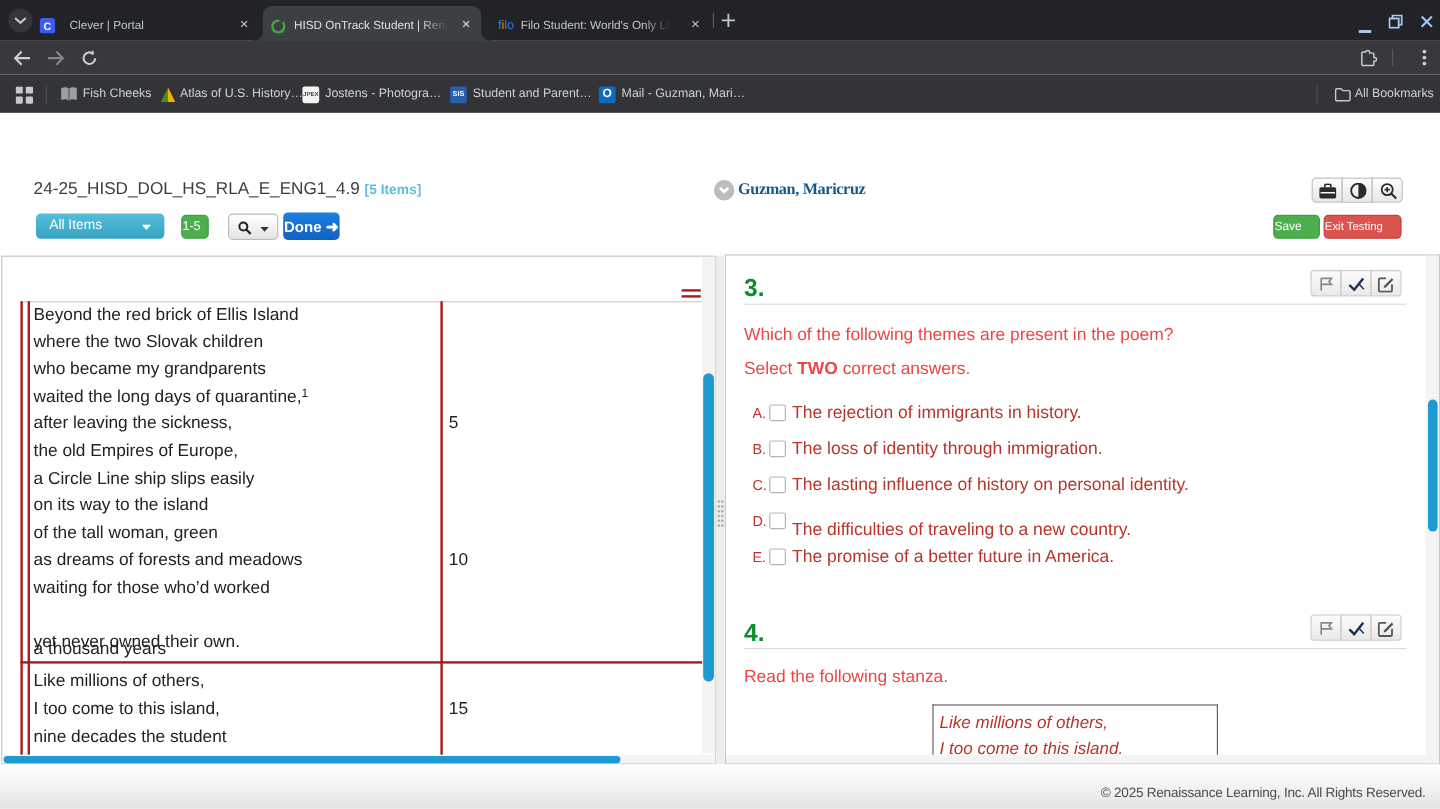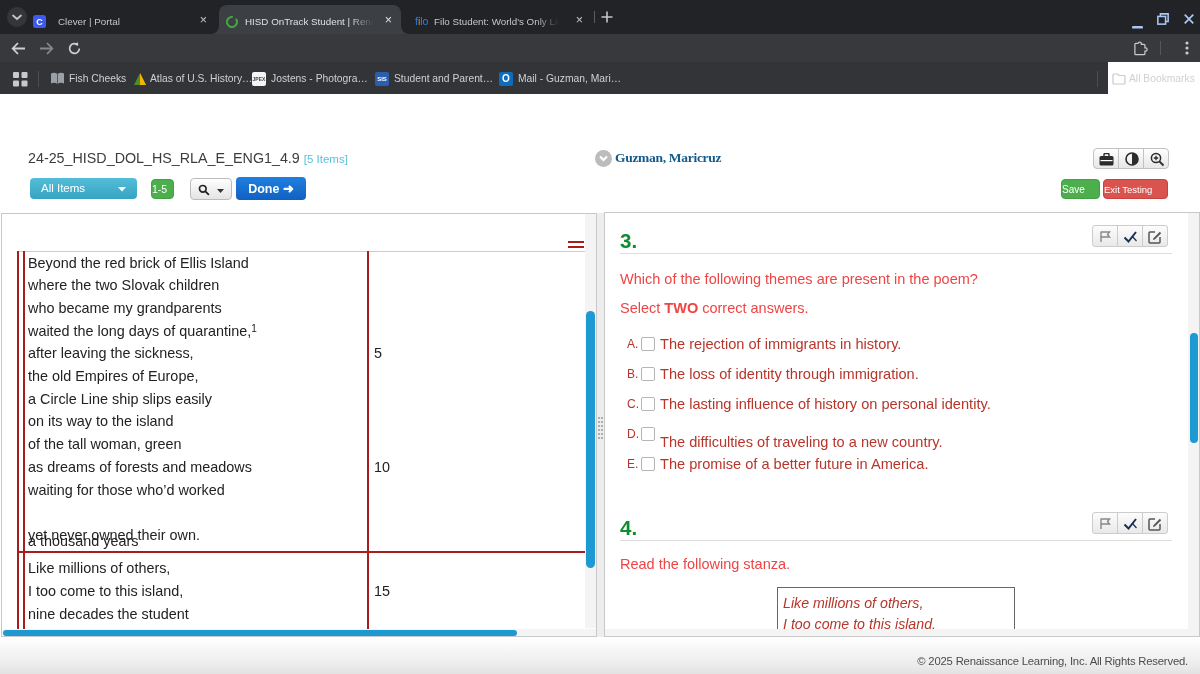--- a/index.html
+++ b/index.html
@@ -1,21 +1,21 @@
 <!DOCTYPE html>
 <html><head>
 <meta charset="utf-8">
 <style>
 * { margin:0; padding:0; box-sizing:border-box; }
 html,body { width:1200px; height:674px; overflow:hidden; font-family:"Liberation Sans", sans-serif; background:#fff; }
 .abs { position:absolute; }
 
 #tabbar { position:absolute; left:0; top:0; width:1200px; height:34px; background:#222327; }
 #toolbar { position:absolute; left:0; top:34px; width:1200px; height:28px; background:#38393d; }
-#bookbar { position:absolute; left:0; top:62px; width:1108px; height:34px; background:#333438; border-bottom:2px solid #18191b; }
+#bookbar { position:absolute; left:0; top:62px; width:1200px; height:34px; background:#333438; border-bottom:2px solid #18191b; }
 .tab { position:absolute; top:5px; height:29px; border-radius:8px 8px 0 0; }
 .tab .title { position:absolute; top:11px; font-size:9.8px; color:#c3c6c9; white-space:nowrap; overflow:hidden; }
 .tab .close { position:absolute; top:9px; width:13px; height:13px; color:#c3c6c9; font-size:12.5px; line-height:12px; text-align:center; }
 #tab1 { left:27px; width:190px; background:transparent; }
 #tab2 { left:219px; width:182px; background:#3c3f43; }
 #tab3 { left:403px; width:189px; background:transparent; }
 .fade { -webkit-mask-image:linear-gradient(90deg,#000 80%,transparent 98%); mask-image:linear-gradient(90deg,#000 80%,transparent 98%); }
 #tabchev { position:absolute; left:7px; top:7px; width:20px; height:20px; border-radius:50%; background:#35363a; color:#c7c9cc; text-align:center; }
 #newtab { position:absolute; left:600px; top:10px; width:14px; height:14px; }
 .winctl { position:absolute; top:0; height:34px; color:#a9c6f5; }
@@ -24,28 +24,28 @@
 #omnibox { position:absolute; left:95px; top:3px; width:1022px; height:23px; border-radius:12px; background:#27282c; }
 #omnibox .sitecirc { position:absolute; left:2px; top:1px; width:21px; height:21px; border-radius:50%; background:#3c3d41; }
 #omnibox .url { position:absolute; left:29px; top:5px; font-size:11.2px; color:#e4e5e7; letter-spacing:0.1px; }
 
 .bm { position:absolute; top:11px; height:14px; font-size:10.3px; color:#ced1d3; white-space:nowrap; }
 .bmicon { position:absolute; top:10px; width:14px; height:14px; border-radius:2px; font-weight:bold; }
 
 #page { position:absolute; left:0; top:94px; width:1200px; height:580px; background:#fff; }
 
 #testtitle { position:absolute; left:28px; top:150px; font-size:14.3px; color:#3d3d3d; }
-#testtitle .items { color:#5bc0de; font-size:11.5px; }
+#testtitle .items { color:#5bc0de; font-size:11.5px;font-weight:bold; }
 #guzchev { position:absolute; left:595px; top:150px; width:17px; height:17px; border-radius:50%; background:#bcbcbc; }
 #guzname { position:absolute; left:615px; top:150px; font-family:"Liberation Serif", serif; font-weight:bold; font-size:13.5px; color:#135a8c; letter-spacing:-0.3px; }
 .hbtn { position:absolute; border-radius:4px; color:#fff; text-align:left; }
 #allitems { left:30px; top:178px; width:107px; height:21px; background:linear-gradient(#54bed9,#36a3c1); font-size:11.5px; line-height:21px; text-align:left; padding-left:11px; }
 #btn15 { left:151px; top:179px; width:23px; height:20px; background:#4cae4c; border:1px solid #43a143; font-size:10.5px; line-height:18px; }
 #btnsearch { left:190px; top:178px; width:42px; height:22px; background:linear-gradient(#fff,#e4e4e4); border:1px solid #bbb; border-radius:4px; }
-#btndone { position:absolute; left:236px; top:177px; width:70px; height:23px; background:linear-gradient(#1f80e0,#1160c2); border-radius:4px; color:#fff; font-size:12.5px; font-weight:bold; line-height:23px; text-align:center; }
+#btndone { position:absolute; left:236px; top:177px; width:47px; height:23px; background:linear-gradient(#1f80e0,#1160c2); border-radius:4px; color:#fff; font-size:12.5px; font-weight:bold; line-height:23px; text-align:center; }
 .icongrp { position:absolute; background:linear-gradient(#fefefe,#e7e7e7); border:1px solid #c2c2c2; }
 #btnsave { left:1061px; top:179px; width:39px; height:20px; background:#4cae4c; border:1px solid #43a143; font-size:10px; line-height:19px; }
 #btnexit { left:1103px; top:179px; width:65px; height:20px; background:#d9534f; border:1px solid #c9403c; font-size:9.5px; line-height:19px; white-space:nowrap; }
 
 #leftpanel { position:absolute; left:1px; top:213px; width:596px; height:424px; background:#fff; border:1px solid #c8c8c8; }
 #rightpanel { position:absolute; left:604px; top:212px; width:596px; height:425px; background:#fff; border:1px solid #c8c8c8; }
 #resizer { position:absolute; left:597px; top:213px; width:7px; height:424px; background:#ededed; }
 
 #redeq { position:absolute; left:568px; top:241px; width:16px; }
 #redeq div { height:2px; background:#aa1c1c; margin-bottom:3px; }

